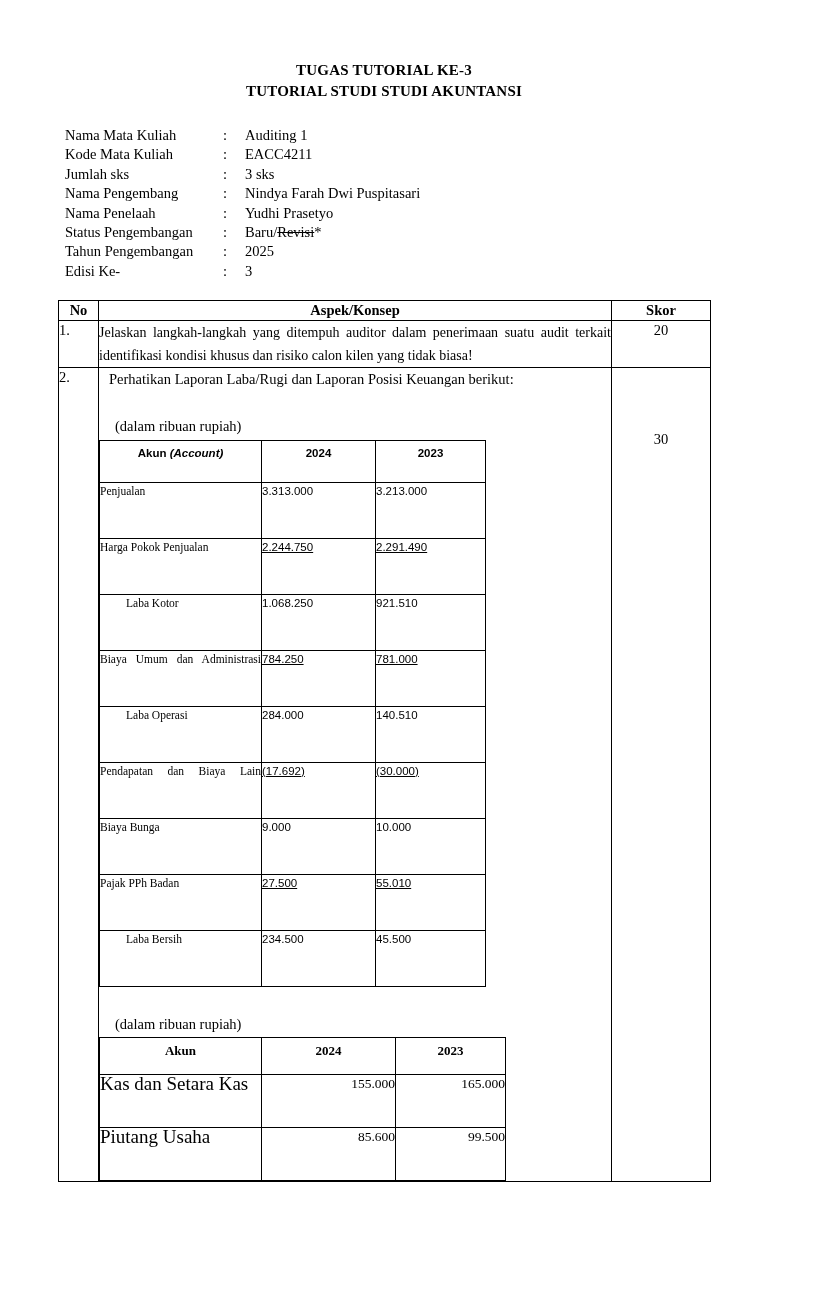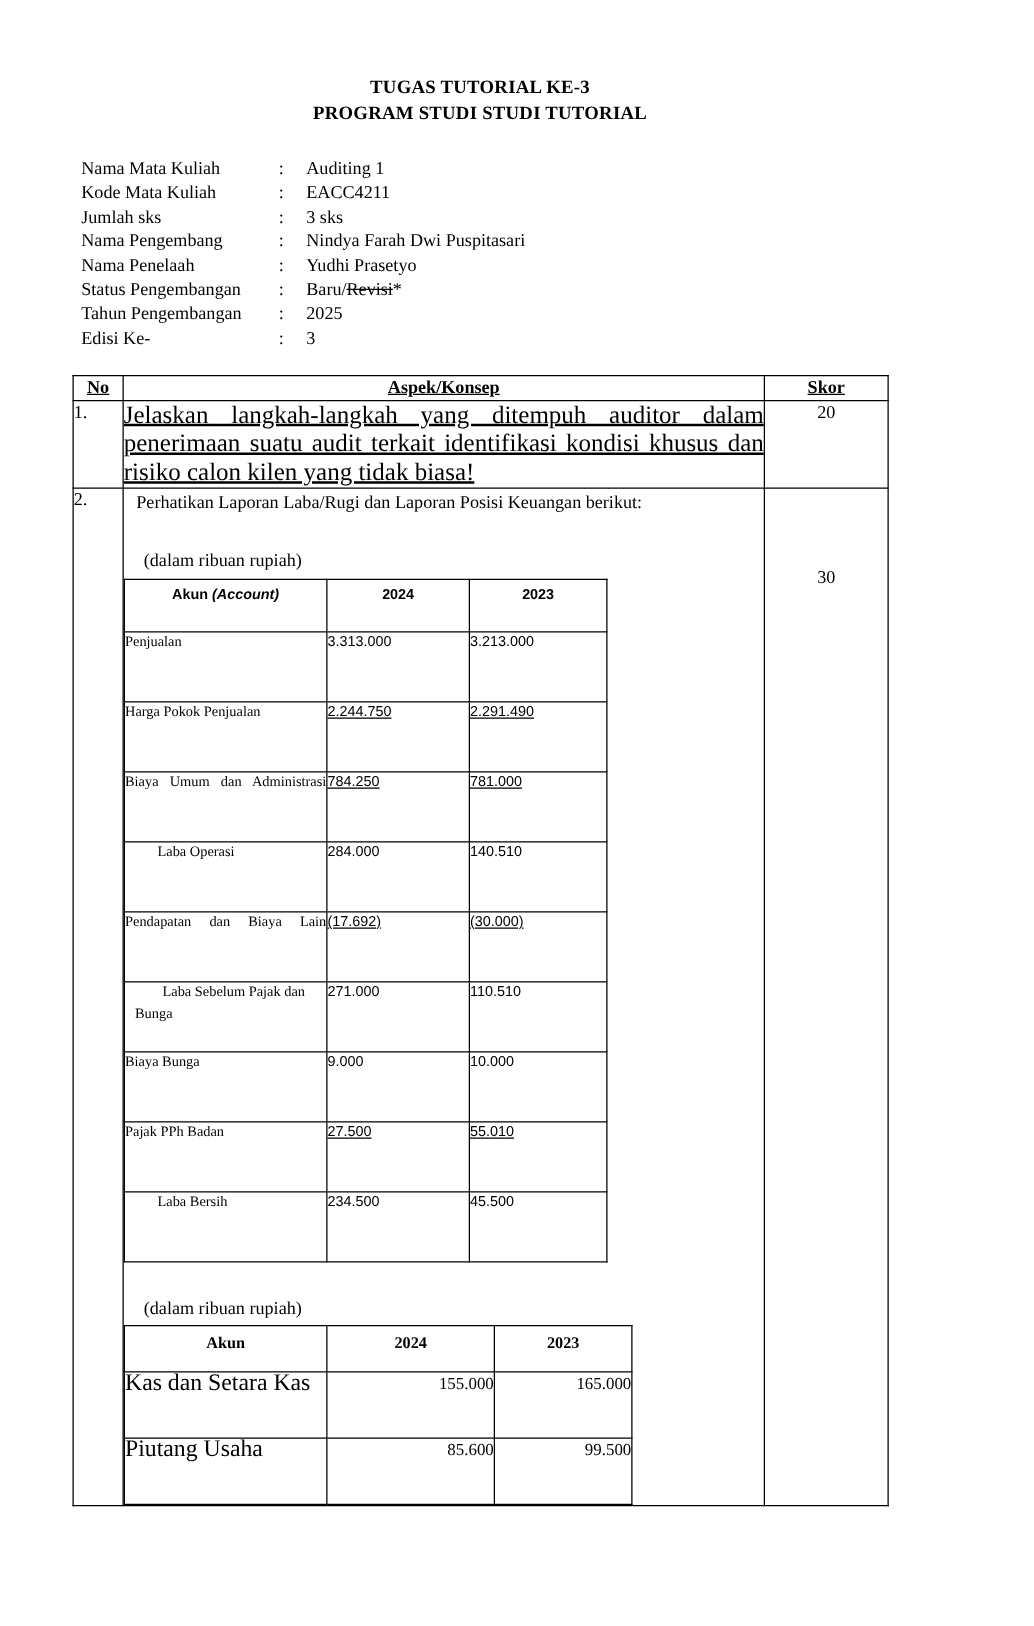--- a/index.html
+++ b/index.html
@@ -75,21 +75,20 @@
   .col-no    { width: 40px; }
   .col-aspek { width: 513px; }
   .col-skor  { width: 99px; }
 
   .hdr-cell {
     text-align: center;
     font-weight: bold;
     font-size: 14.5px;
     line-height: 19px;
     padding: 3px 0 4px 0;
-    text-decoration: underline;
   }
 
   .no-cell {
     text-align: left;
     font-size: 14.5px;
     line-height: 19px;
     padding: 5px 0 0 8px;
   }
   .skor-cell {
     text-align: center;
@@ -97,25 +96,24 @@
     line-height: 19px;
     padding: 5px 0 0 0;
   }
   .skor-cell.lower { padding-top: 62px; }
 
   .aspek-cell {
     padding: 5px 10px 6px 10px;
   }
 
   .q-text {
-    font-size: 20px;
+    font-size: 14px;
     line-height: 23px;
     text-align: justify;
     text-justify: inter-word;
-    text-decoration: underline;
   }
   .q-text-2 {
     font-size: 14.5px;
     line-height: 23px;
     text-indent: 10px;
   }
 
   .cap {
     font-size: 14.5px;
     line-height: 19px;
@@ -223,21 +221,21 @@
     padding: 26px 8px 0 4px;
   }
 </style>
 </head>
 <body>
 
 <div class="page">
 
   <div class="title-block">
     <div class="title-line">TUGAS TUTORIAL  KE-3</div>
-    <div class="title-line">PROGRAM STUDI STUDI TUTORIAL</div>
+    <div class="title-line">TUTORIAL STUDI STUDI AKUNTANSI</div>
   </div>
 
   <div class="meta">
     <div class="meta-row">
       <span class="meta-label">Nama Mata Kuliah</span>
       <span class="meta-colon">:</span>
       <span class="meta-value">Auditing 1</span>
     </div>
     <div class="meta-row">
       <span class="meta-label">Kode Mata Kuliah</span>
@@ -322,44 +320,44 @@
                 <td class="fin-val"><span>3.313.000</span></td>
                 <td class="fin-val"><span>3.213.000</span></td>
               </tr>
 
               <tr class="fin-row">
                 <td class="fin-label">Harga Pokok Penjualan</td>
                 <td class="fin-val"><span class="u">2.244.750</span></td>
                 <td class="fin-val"><span class="u">2.291.490</span></td>
               </tr>
 
+              <tr class="fin-row">
+                <td class="fin-label indent">Laba Kotor</td>
+                <td class="fin-val"><span>1.068.250</span></td>
+                <td class="fin-val"><span>921.510</span></td>
+              </tr>
 
               <tr class="fin-row">
                 <td class="fin-label justify">Biaya Umum dan Administrasi</td>
                 <td class="fin-val"><span class="u">784.250</span></td>
                 <td class="fin-val"><span class="u">781.000</span></td>
               </tr>
 
               <tr class="fin-row">
                 <td class="fin-label indent">Laba Operasi</td>
                 <td class="fin-val"><span>284.000</span></td>
                 <td class="fin-val"><span>140.510</span></td>
               </tr>
 
               <tr class="fin-row">
                 <td class="fin-label justify">Pendapatan dan Biaya Lain</td>
                 <td class="fin-val"><span class="u">(17.692)</span></td>
                 <td class="fin-val"><span class="u">(30.000)</span></td>
               </tr>
 
-              <tr class="fin-row">
-                <td class="fin-label indent-first">Laba Sebelum Pajak dan Bunga</td>
-                <td class="fin-val"><span>271.000</span></td>
-                <td class="fin-val"><span>110.510</span></td>
-              </tr>
 
               <tr class="fin-row">
                 <td class="fin-label">Biaya Bunga</td>
                 <td class="fin-val"><span>9.000</span></td>
                 <td class="fin-val"><span>10.000</span></td>
               </tr>
 
               <tr class="fin-row">
                 <td class="fin-label">Pajak PPh Badan</td>
                 <td class="fin-val"><span class="u">27.500</span></td>

